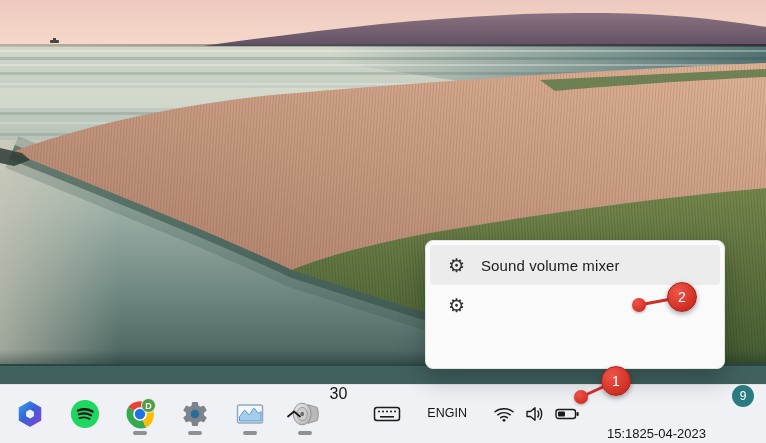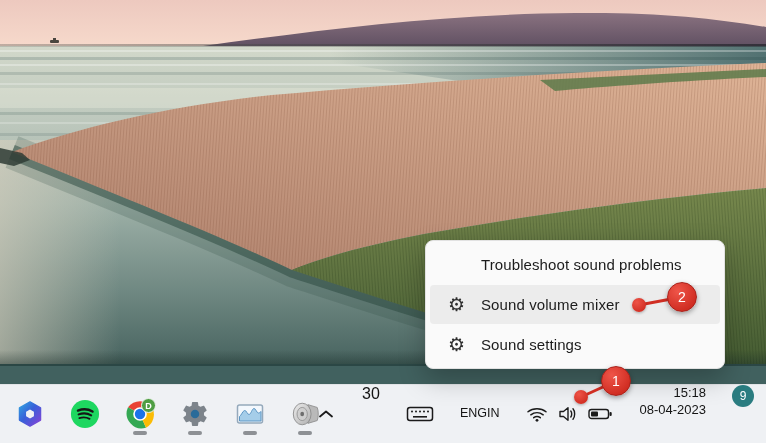--- a/index.html
+++ b/index.html
@@ -32,21 +32,21 @@
   }
   .tb-left{position:absolute;left:14px;top:0;height:100%;display:flex;align-items:center;gap:23px;}
   .tb-app{position:relative;width:32px;height:52px;display:flex;align-items:center;justify-content:center;}
   .tb-app svg{display:block;}
   .run-pill{position:absolute;left:50%;bottom:5px;transform:translateX(-50%);
     width:14px;height:4px;border-radius:2px;background:#8d9094;}
   .tb-right{position:absolute;right:0;top:0;height:100%;display:flex;gap:26px;margin-right:0;padding-right:12px;}
   .tb-num{font-size:16px;color:#141414;}
   .tb-lang{display:flex;align-items:center;line-height:1.25;font-size:12.5px;color:#141414;}
   .tb-trio{display:flex;align-items:center;gap:9px;}
-  .tb-clock{display:flex;flex-direction:column;align-items:flex-end;line-height:1.3;font-size:13px;color:#141414;}
+  .tb-clock{display:flex;flex-direction:row;align-items:flex-end;line-height:1.3;font-size:13px;color:#141414;}
   .tb-badge{
     width:22px;height:22px;border-radius:50%;background:#2a7c80;color:#fff;
     display:flex;align-items:center;justify-content:center;font-size:12px;
   }
 
   
   .anno-lines{position:absolute;inset:0;z-index:50;pointer-events:none;}
   .anno-circle{
     position:absolute;width:30px;height:30px;border-radius:50%;z-index:51;
     background:radial-gradient(circle at 35% 30%, #ef5549, #cf2c21 75%);
@@ -154,31 +154,26 @@
 
     <path d="M0,148 L22,153 L30,160 L14,166 L0,163 Z" fill="#2f3c35" opacity=".85"></path>
 
     <rect x="0" y="350" width="766" height="16" fill="url(#fadeDark)"></rect>
 
     <rect x="0" y="364" width="766" height="2" fill="#2b4745"></rect>
     <rect x="0" y="366" width="766" height="19" fill="#41615f"></rect>
   </svg>
 
   <div class="ctx-menu">
-    <div class="ctx-item">
-      <span class="ctx-icon-slot"></span>
-      <span class="ctx-label">Troubleshoot sound problems</span>
-    </div>
     <div class="ctx-item hl">
       <span class="ctx-icon-slot">⚙</span>
       <span class="ctx-label">Sound volume mixer</span>
     </div>
     <div class="ctx-item">
       <span class="ctx-icon-slot">⚙</span>
-      <span class="ctx-label">Sound settings</span>
     </div>
   </div>
 
   <div class="taskbar">
 
     <div class="tb-left">
 
       <div class="tb-app">
         <svg width="30" height="30" viewBox="0 0 32 32">
           <defs>
@@ -288,21 +283,21 @@
         </svg>
         <svg width="26" height="18" viewBox="0 0 26 18">
           <rect x="1" y="4.5" width="19.5" height="9" rx="2.5" fill="none" stroke="#1b1b1b" stroke-width="1.4"></rect>
           <rect x="3" y="6.5" width="7" height="5" rx="1" fill="#1b1b1b"></rect>
           <rect x="21.5" y="7" width="2.2" height="4" rx="1" fill="#1b1b1b"></rect>
         </svg>
       </div>
 
       <div class="tb-clock">
         <span>15:18</span>
-        <span>08-04-2023</span>
+        <span>25-04-2023</span>
       </div>
 
       <div class="tb-badge">9</div>
     </div>
   </div>
 
   <svg class="anno-lines" width="766" height="443" viewBox="0 0 766 443">
     <line x1="581" y1="397" x2="616" y2="381" stroke="#d02e23" stroke-width="3"></line>
     <line x1="639" y1="305" x2="682" y2="297" stroke="#d02e23" stroke-width="3"></line>
   </svg>

